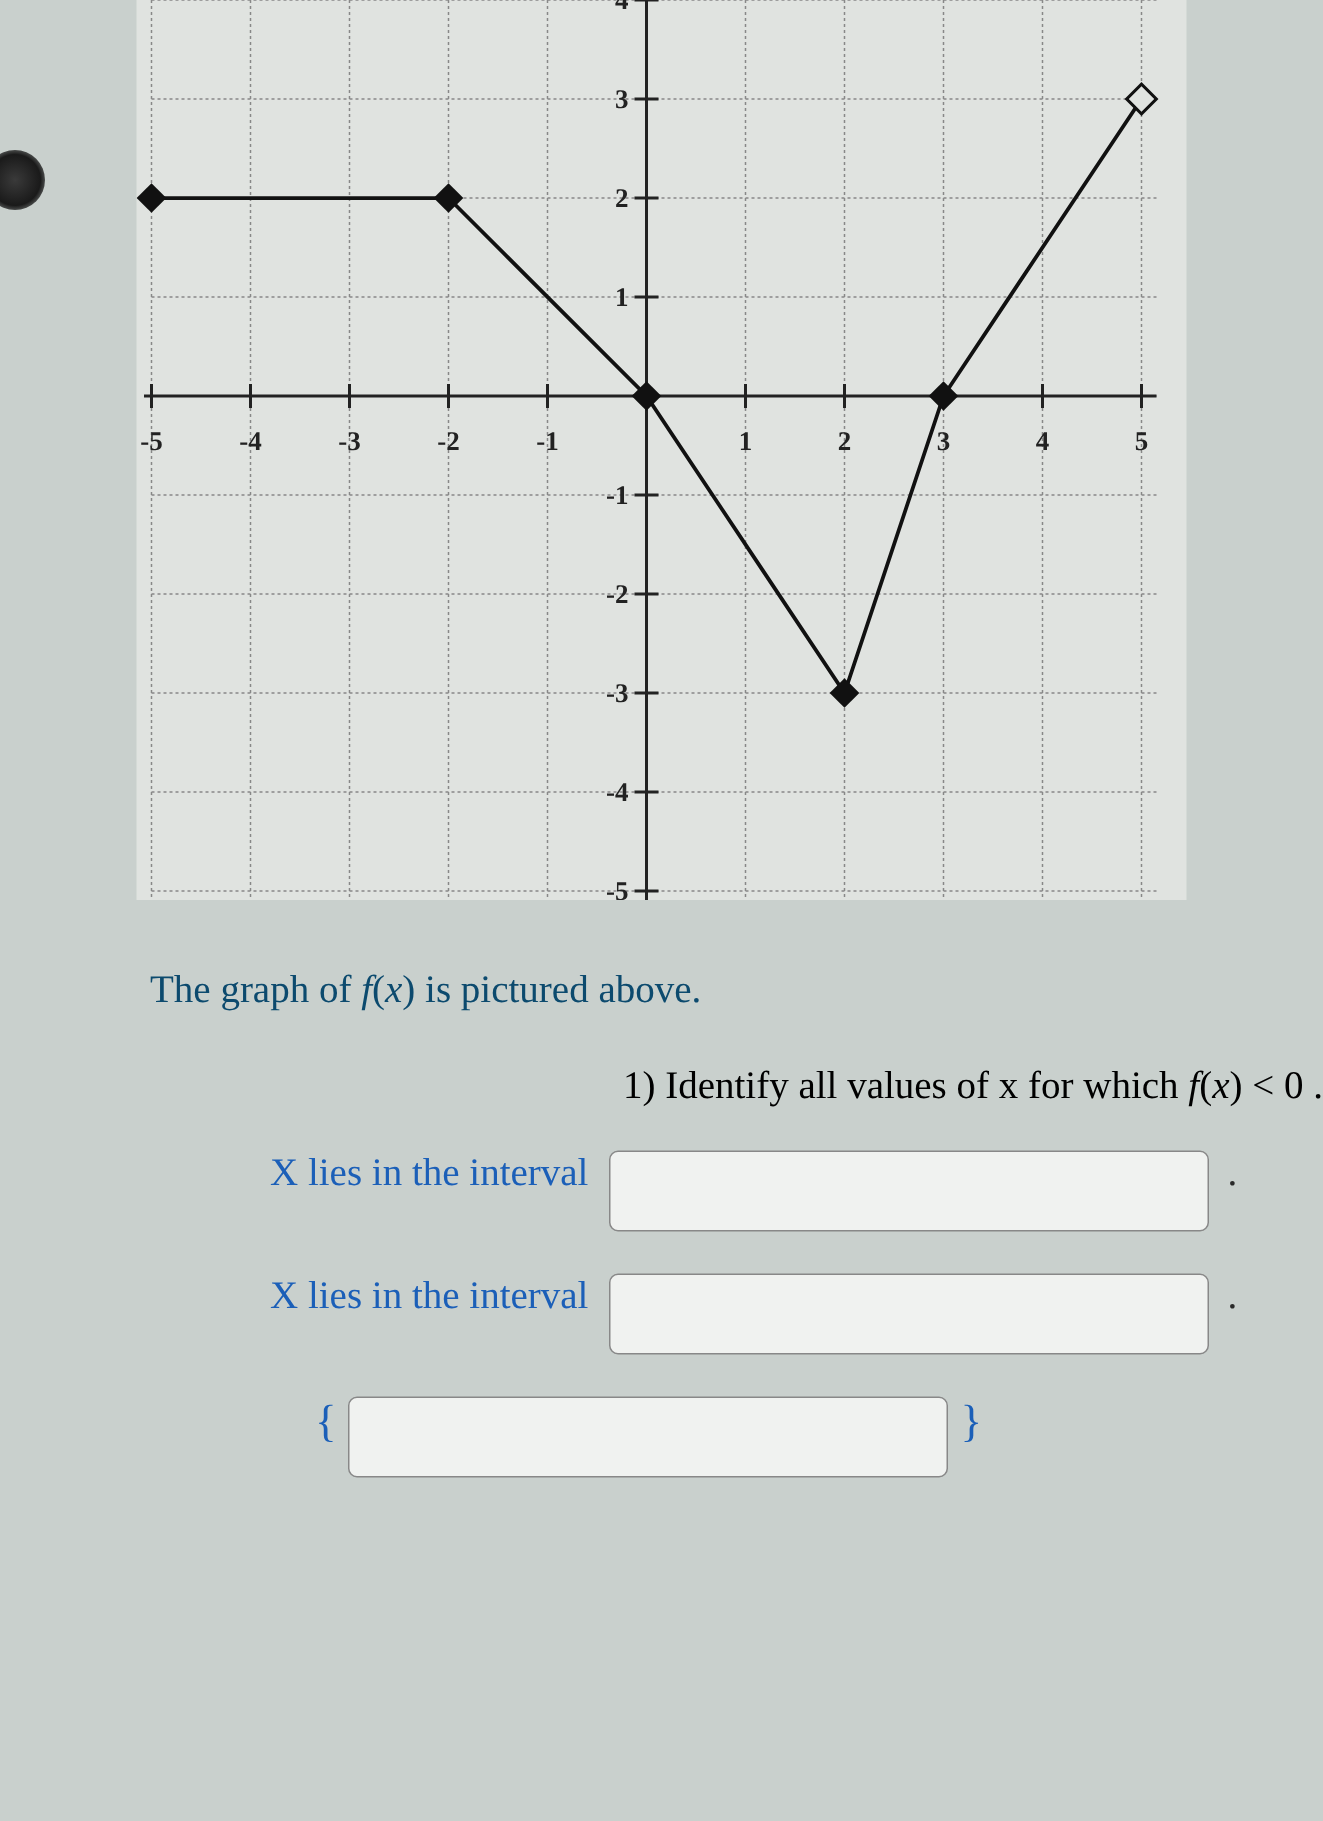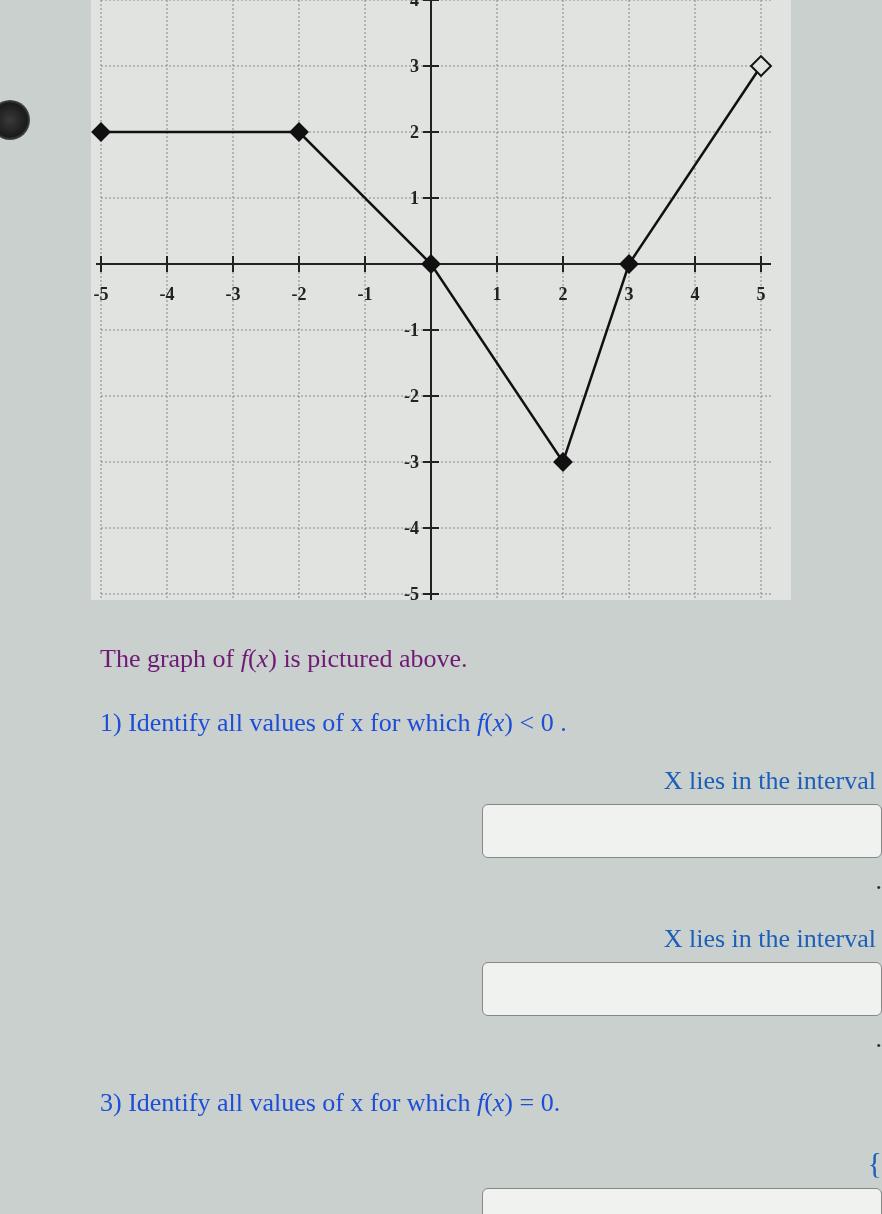--- a/index.html
+++ b/index.html
@@ -21,33 +21,33 @@
     margin: 0 auto 40px;
     padding-top: 0;
   }
   .graph {
     background: #e0e3e0;
     border: none;
   }
   .prompt {
     font-size: 26px;
     margin: 30px 0 20px 100px;
-    color: #701a75;
+    color: #0c4a6e;
   }
   .qline {
     font-size: 26px;
     margin: 34px 0 0 100px;
-    color: #1d4ed8;
+    color: #000000;
+    text-align: right;
   }
   .answer-row {
     display: flex;
-    align-items: flex-end;
+    align-items: flex-start;
     margin: 28px 0 0 180px;
     gap: 8px;
-    flex-direction: column;
   }
   .blue-label {
     color: #1b5fb8;
     font-size: 26px;
     margin-right: 6px;
   }
   .answer-input {
     height: 54px;
     border: 1px solid #888;
     border-radius: 6px;
@@ -206,22 +206,19 @@
     <input class="answer-input w1" type="text" value="" style="">
     <span class="period">.</span>
   </div>
 
   <div class="answer-row">
     <span class="blue-label">X lies in the interval</span>
     <input class="answer-input w2" type="text" value="" style="">
     <span class="period">.</span>
   </div>
 
-  <div class="qline">
-    3) Identify all values of x for which <span class="math-i">f</span>(<span class="math-i">x</span>) = 0.
-  </div>
   <div class="answer-row" style="margin-left:210px;">
     <span class="brace">{</span>
     <input class="answer-input w3" type="text" value="" style="">
     <span class="brace">}</span>
   </div>
 
 </div>
 
 </body></html>

